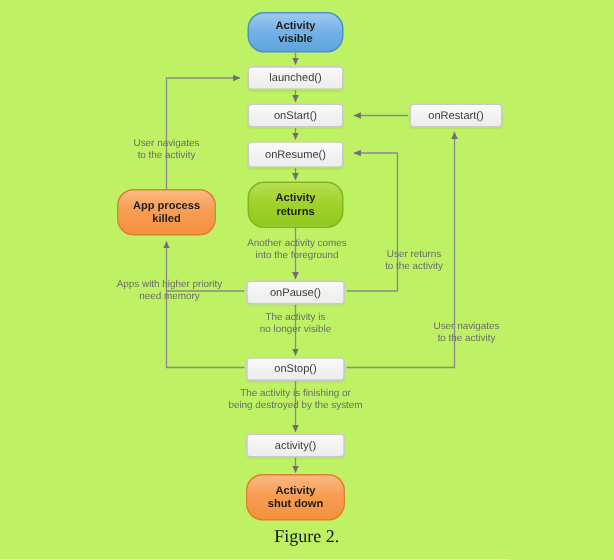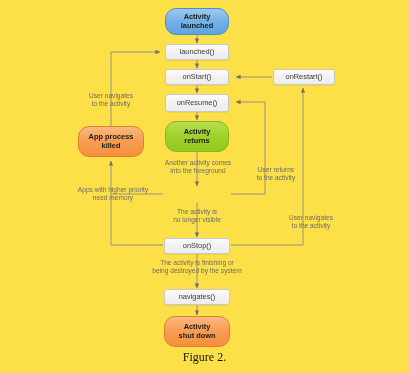--- a/index.html
+++ b/index.html
@@ -4,21 +4,21 @@
 <style>
   html, body {
     margin: 0;
     padding: 0;
     background: #ffffff;
   }
   #page {
     position: relative;
     width: 409px;
     height: 373px;
-    background: #fde047;
+    background: #bef264;
     overflow: hidden;
     font-family: "Liberation Sans", sans-serif;
   }
   #wires {
     position: absolute;
     left: 0; top: 0;
     width: 409px; height: 373px;
   }
   .node {
     position: absolute;
@@ -115,21 +115,21 @@
 
       <path d="M163,245 L111,245 L111,161" marker-end="url(#arr)"></path>
 
       <path d="M111,126 L111,52 L160,52" marker-end="url(#arr)"></path>
     </g>
   </svg>
 
   <div class="node pill pill-blue" style="left:165px; top:8px; width:64px; height:27px;">
     <div>
       <span>Activity</span><br>
-      <span>launched</span>
+      <span>visible</span>
     </div>
   </div>
 
   <div class="node cb" style="left:165px; top:44px; width:64px; height:16px;">
     <span>launched()</span>
   </div>
 
   <div class="node cb" style="left:165px; top:69px; width:64px; height:16px;">
     <span>onStart()</span>
   </div>
@@ -149,27 +149,30 @@
     </div>
   </div>
 
   <div class="node pill pill-orange" style="left:78px; top:126px; width:66px; height:31px;">
     <div>
       <span>App process</span><br>
       <span>killed</span>
     </div>
   </div>
 
+  <div class="node cb" style="left:164px; top:187px; width:66px; height:16px;">
+    <span>onPause()</span>
+  </div>
 
   <div class="node cb" style="left:164px; top:238px; width:66px; height:16px;">
     <span>onStop()</span>
   </div>
 
   <div class="node cb" style="left:164px; top:289px; width:66px; height:16px;">
-    <span>navigates()</span>
+    <span>activity()</span>
   </div>
 
   <div class="node pill pill-orange" style="left:164px; top:316px; width:66px; height:31px;">
     <div>
       <span>Activity</span><br>
       <span>shut down</span>
     </div>
   </div>
 
   <div class="lbl" style="left:70px; top:92px; width:82px;">User navigates

